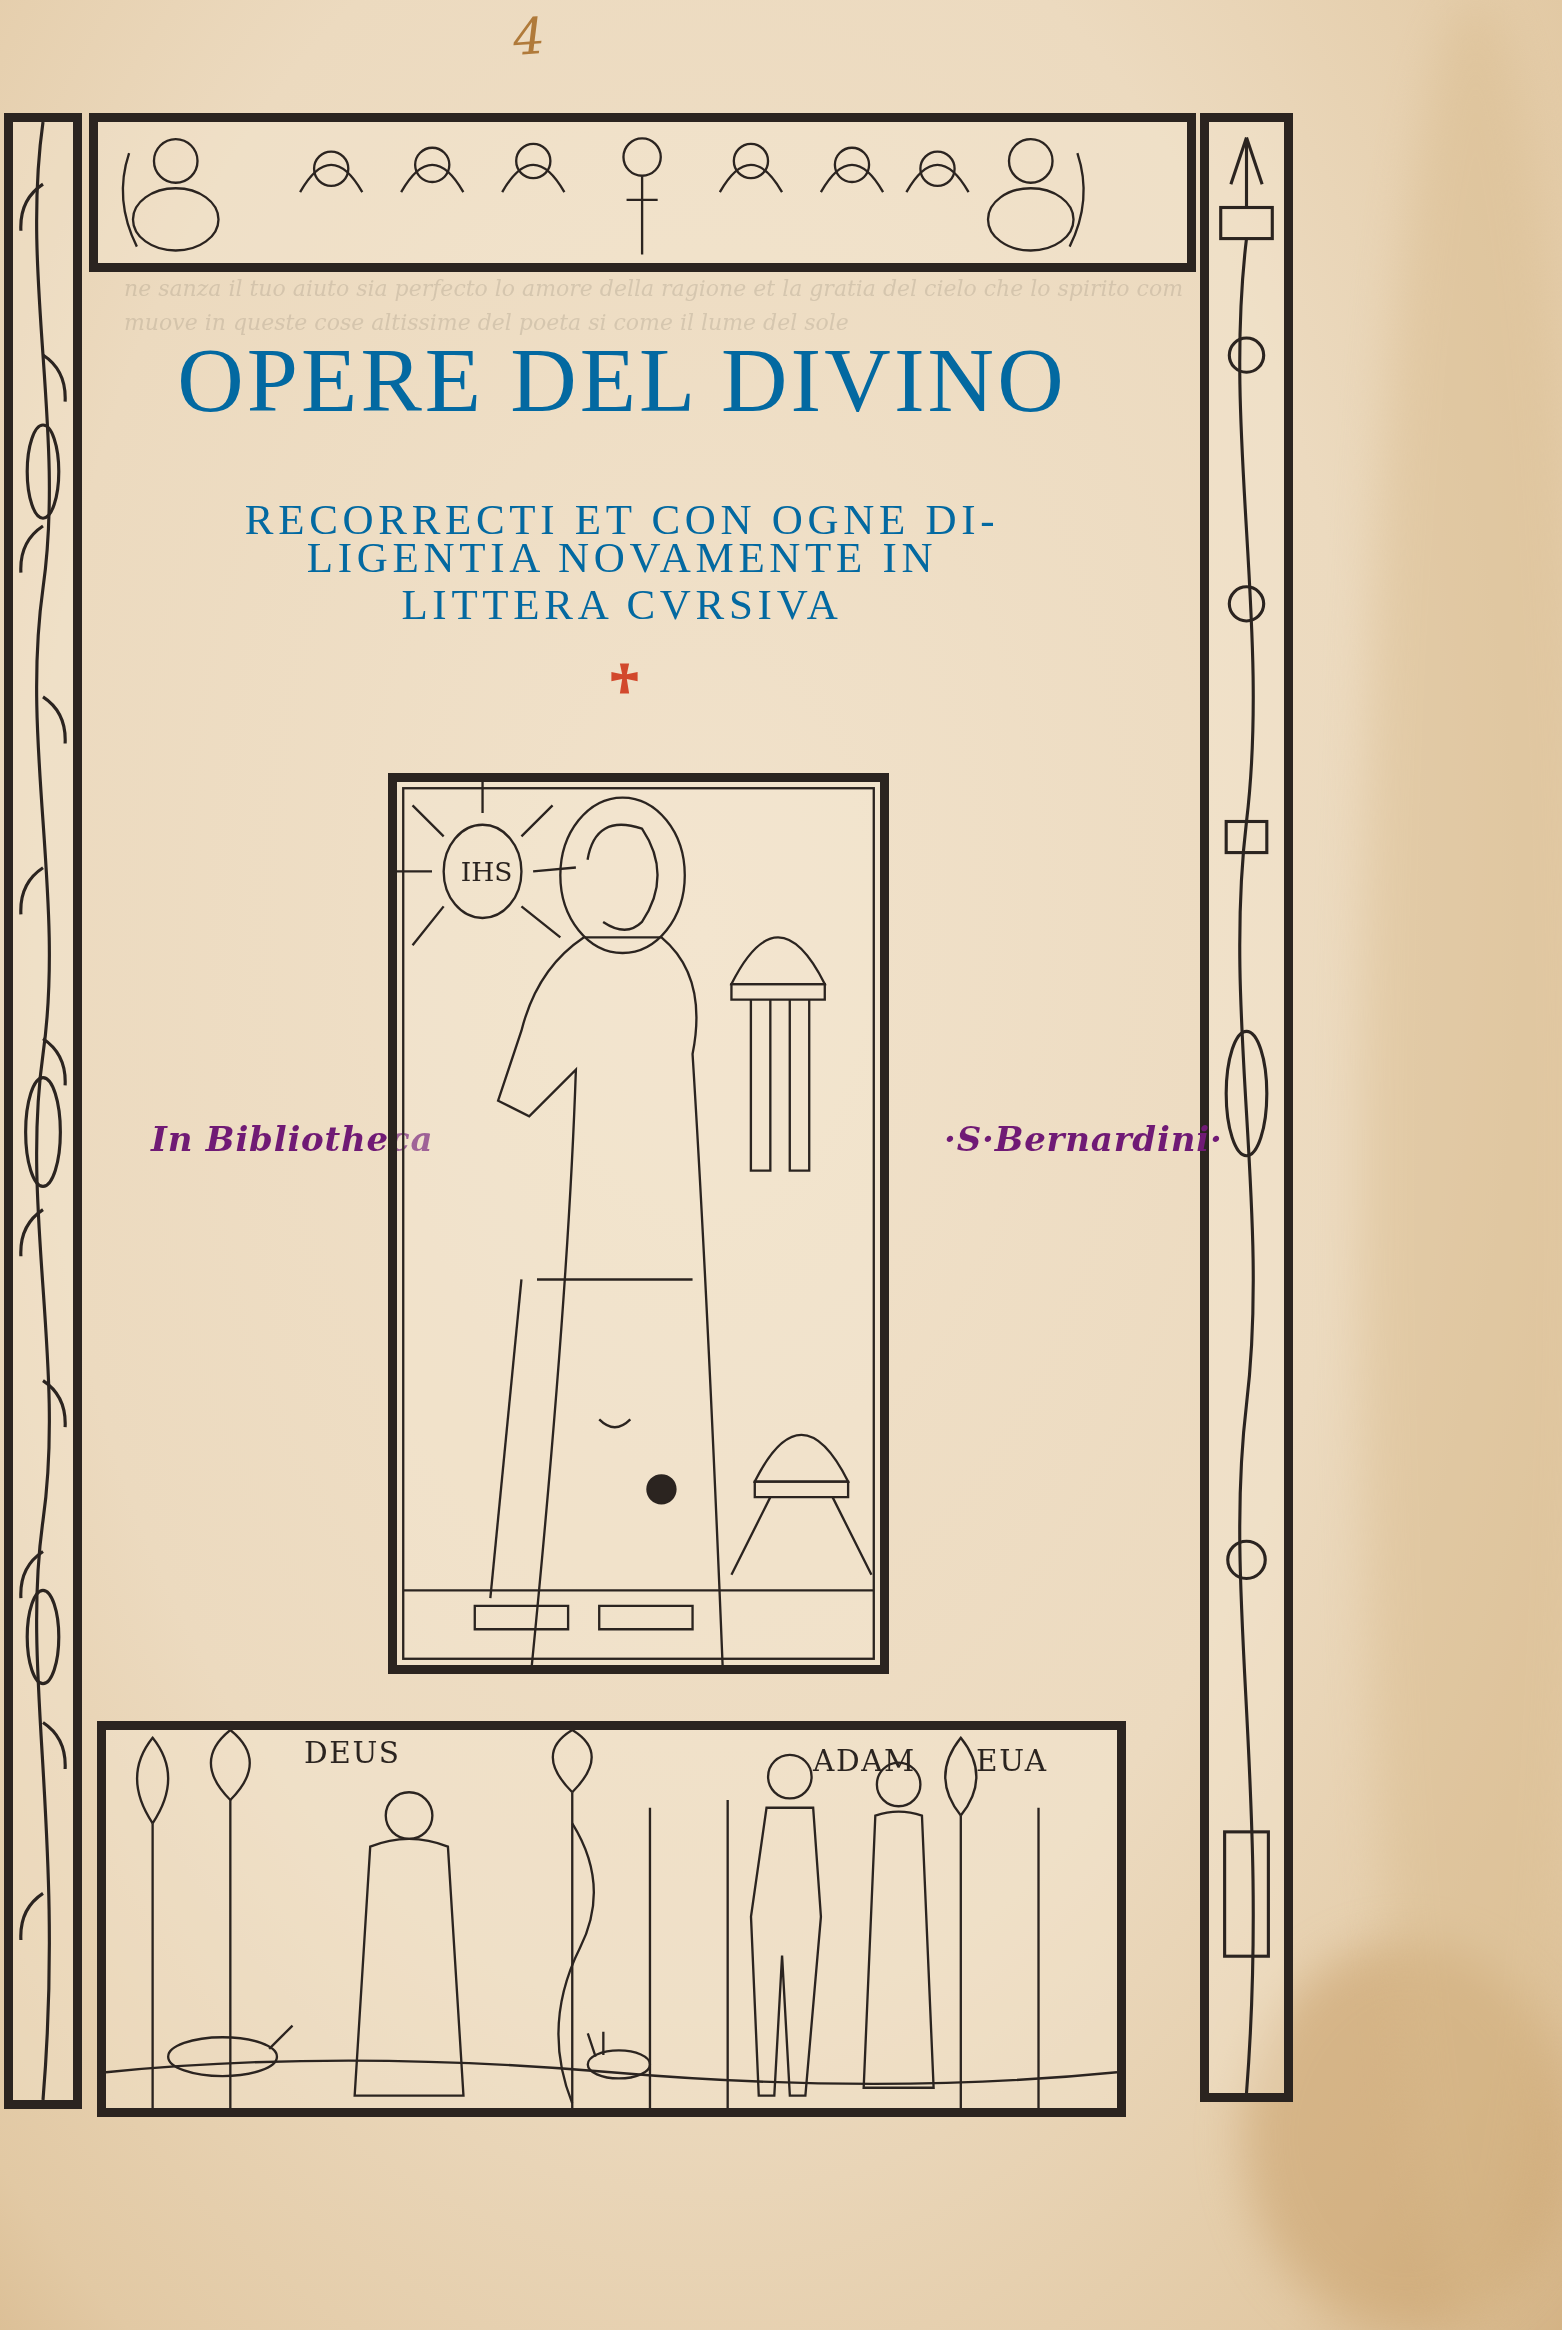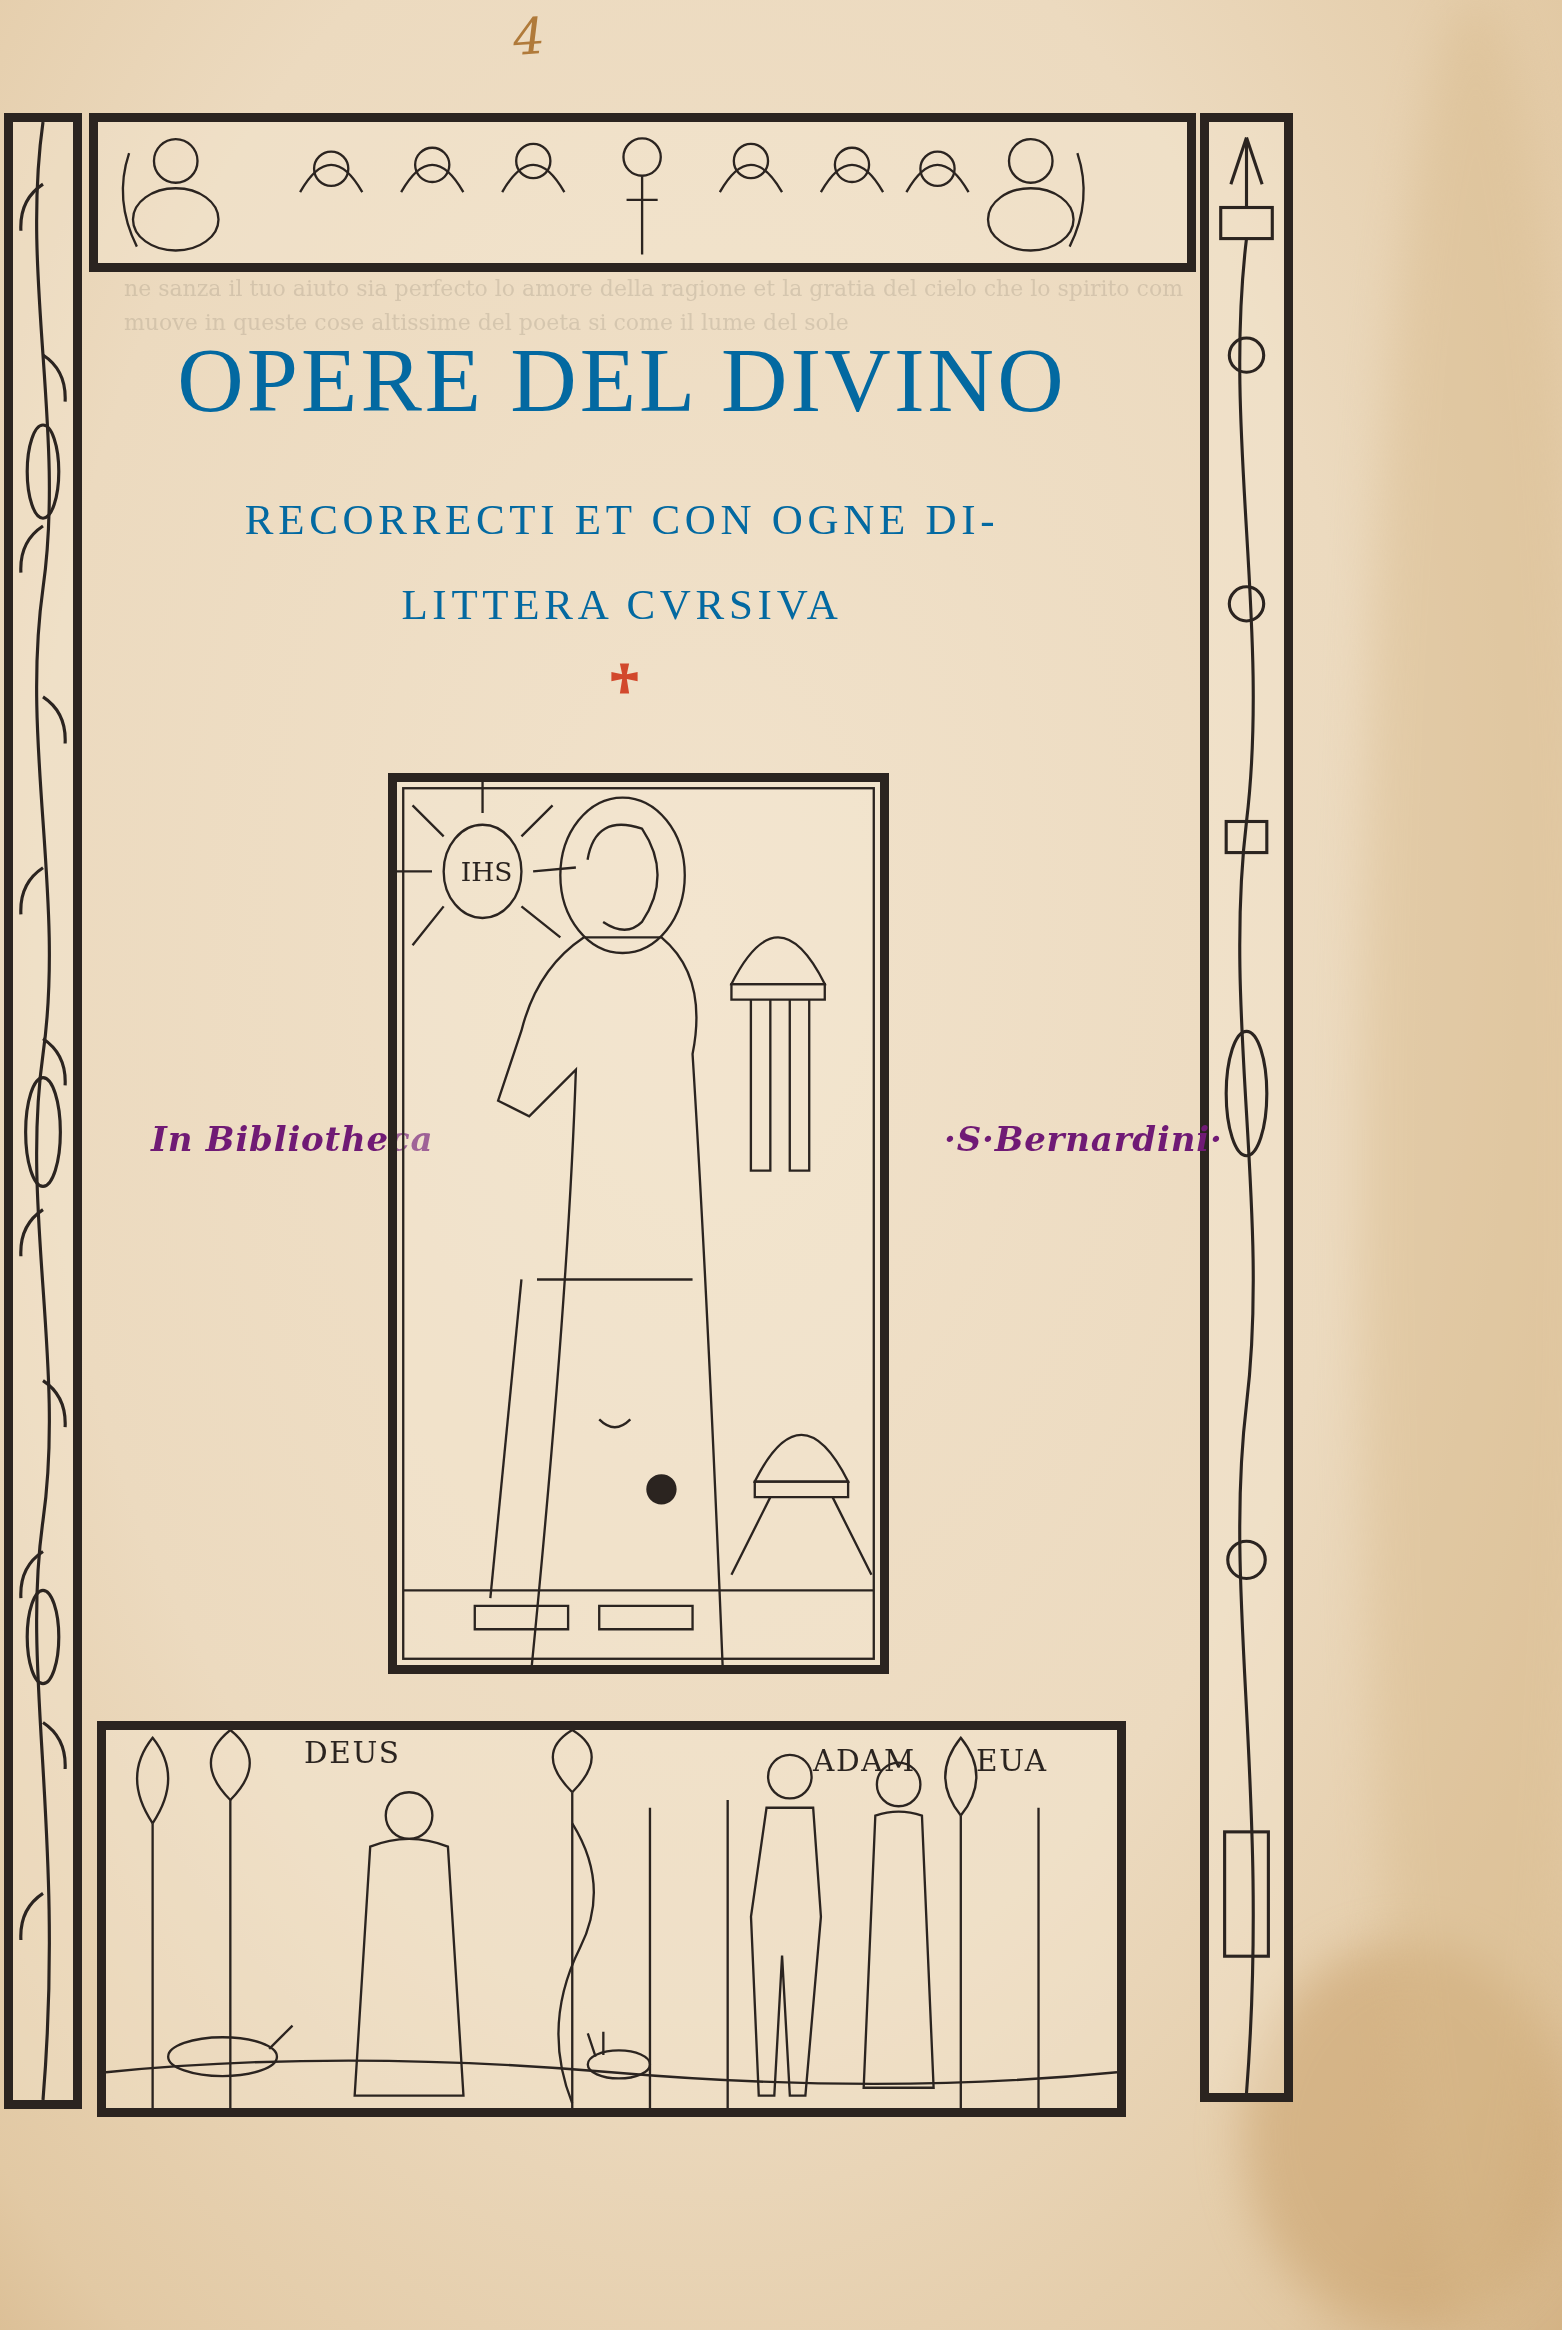--- a/index.html
+++ b/index.html
@@ -6,21 +6,21 @@
   body{width:1562px;height:2330px;overflow:hidden;position:relative;
     background:radial-gradient(ellipse at 45% 40%, #f1e2cb 0%, #ecdabf 55%, #e2c9a4 85%, #d4b385 100%);
     font-family:"DejaVu Serif",serif;}
   .page{position:absolute;inset:0;}
   .stain{position:absolute;border-radius:50%;filter:blur(23px);opacity:.55;}
   .abs{position:absolute;}
   .folio{left:513px;top:7.8px;font-family:"DejaVu Serif",serif;font-size:50px;color:#b07a3a;font-style:italic;transform:rotate(-4deg);}
   .woodcut{position:absolute;border:9.3px solid #2b2420;background:rgba(245,234,214,.35);box-sizing:border-box;padding-left:36px;}
   .woodcut svg{position:absolute;inset:0;width:100%;height:100%;}
   .ghost{position:absolute;left:124px;top:272px;width:1072px;height:1437px;color:rgba(90,80,70,.16);
-    font-family:"DejaVu Serif",serif;font-size:22px;line-height:34px;overflow:hidden;white-space:pre-wrap;word-break:break-all;}
+    font-family:"DejaVu Serif",serif;font-style:italic;font-size:22px;line-height:34px;overflow:hidden;white-space:pre-wrap;word-break:break-all;}
   .title{position:absolute;left:117px;width:1010px;text-align:center;color:#0369a1;font-family:Liberation Serif, serif;letter-spacing:4.7px;white-space:nowrap;}
   .t1{top:334px;font-size:92px;line-height:93px;letter-spacing:3.1px;}
   .t2{top:441px;font-size:43px;line-height:47px;}
   .t3{top:488px;font-size:43px;line-height:47px;margin-top:8px;}
   .t4{top:534px;font-size:43px;line-height:47px;}
   .t5{top:581px;font-size:43px;line-height:47px;}
   .t6{top:626px;font-size:37px;line-height:43px;}
   .cross{position:absolute;left:606px;top:662px;width:37px;height:37px;}
   .stamp{position:absolute;top:1119px;color:#701a75;font-family:"DejaVu Serif",serif;font-style:italic;font-weight:bold;font-size:34px;letter-spacing:0.8px;white-space:nowrap;}
   .label{position:absolute;font-family:"DejaVu Serif",serif;font-size:29.5px;color:#2b2420;letter-spacing:1.6px;}
@@ -82,20 +82,21 @@
           <rect x="22" y="900" width="52" height="40"></rect>
         <ellipse cx="48" cy="1250" rx="26" ry="80"></ellipse>
           <circle cx="48" cy="1850" r="24"></circle>
           <rect x="20" y="2200" width="56" height="160"></rect>
       </g>
     </svg>
   </div>
 
   <div class="title t1">OPERE DEL DIVINO</div>
   <div class="title t3">RECORRECTI ET CON OGNE DI-</div>
+  <div class="title t4">LIGENTIA NOVAMENTE IN</div>
   <div class="title t5">LITTERA CVRSIVA</div>
 
   <svg class="cross" viewBox="0 0 48 48">
     <path d="M18 2 h12 l-3 14 l14 -3 v12 l-14 -3 l3 19 h-12 l3 -19 l-14 3 v-12 l14 3 z" fill="#d2482c"></path>
   </svg>
 
   <div class="stamp" style="left:151px;">In Bibliotheca</div>
   <div class="stamp" style="left:944px;">·S·Bernardini·</div>
 
   <div class="woodcut" style="left:388px;top:773px;width:501px;height:901px;">

